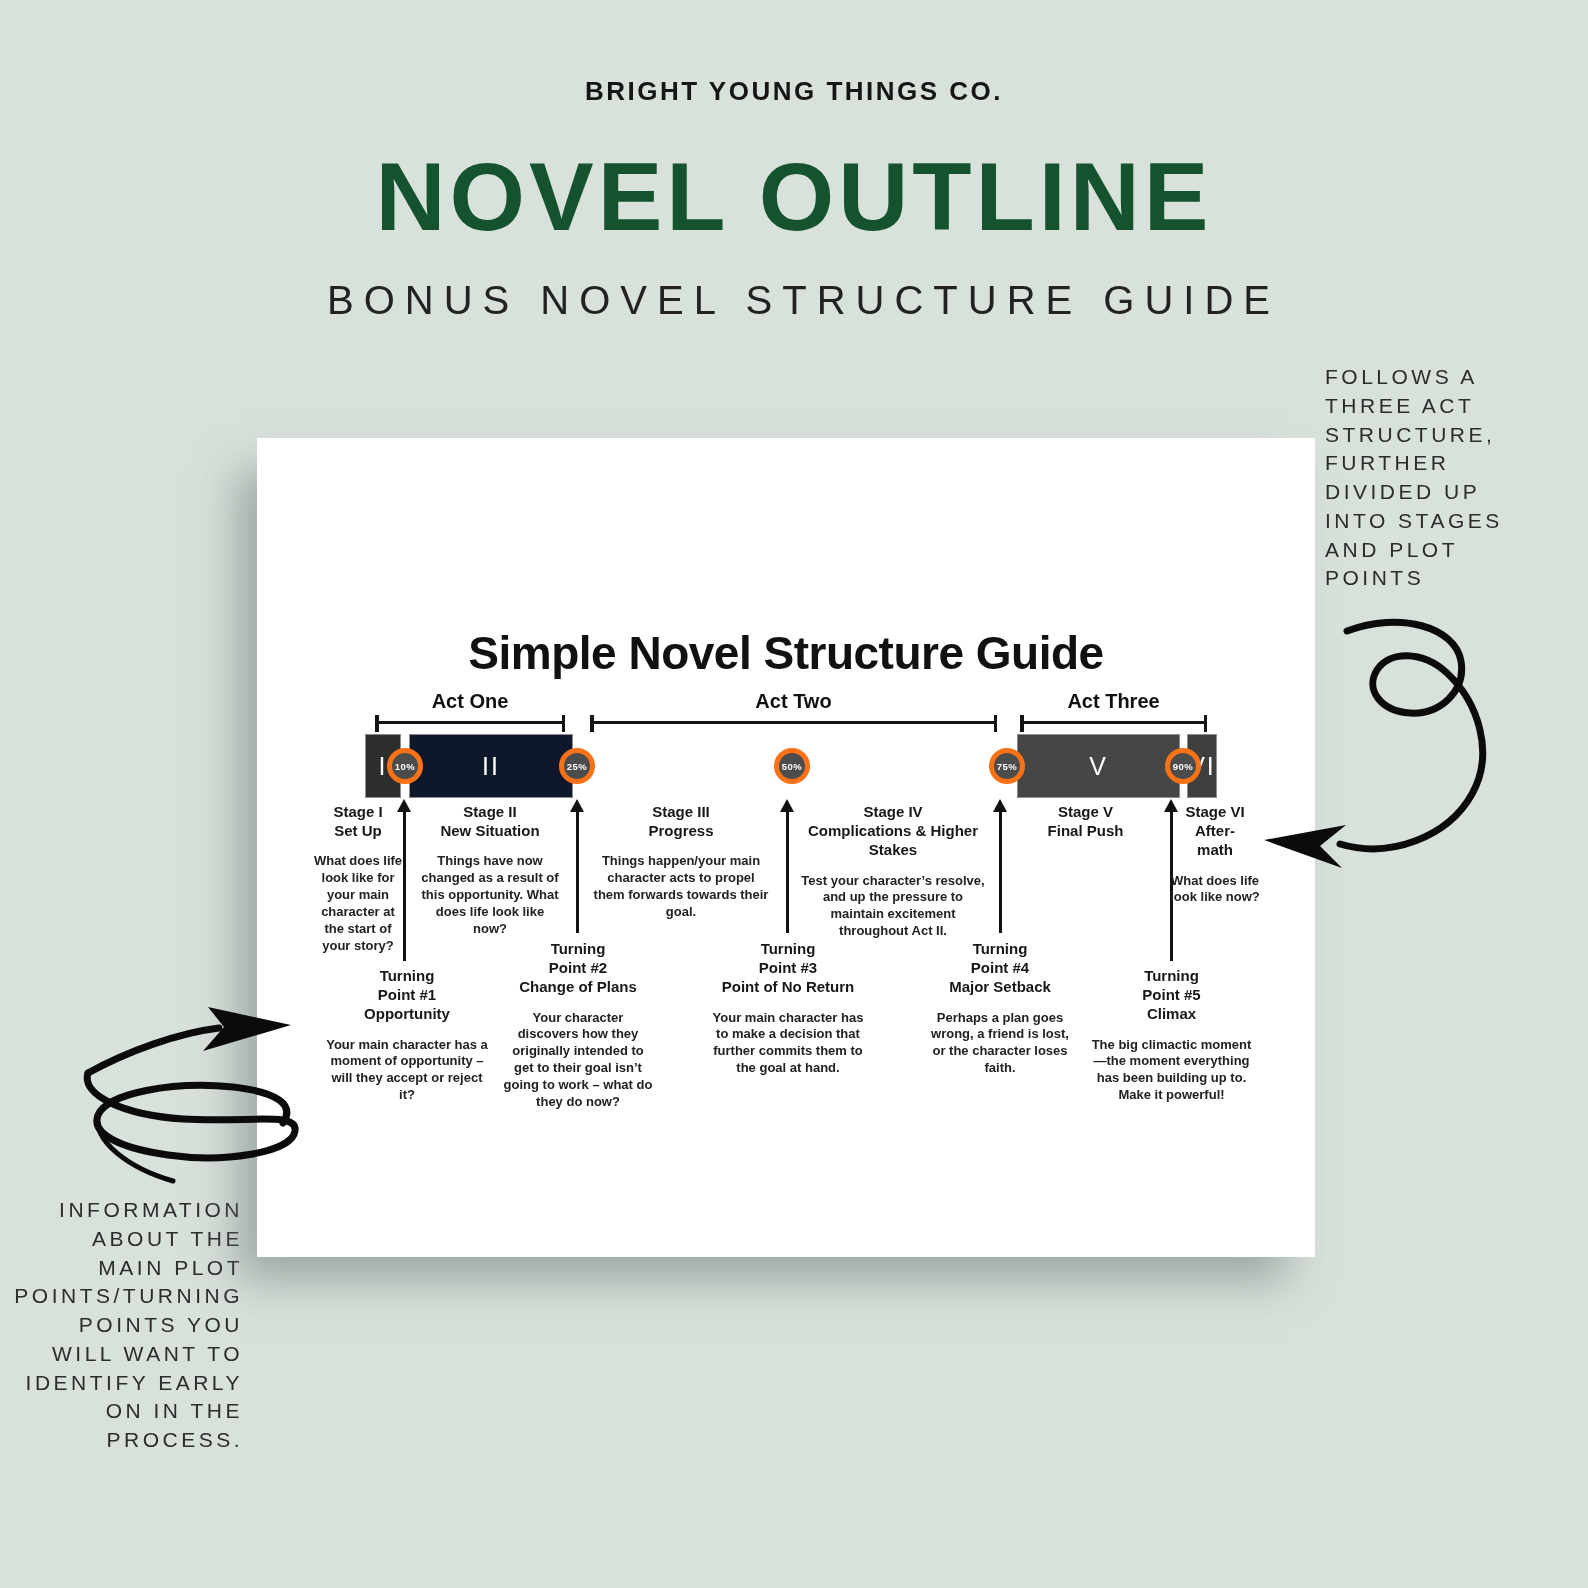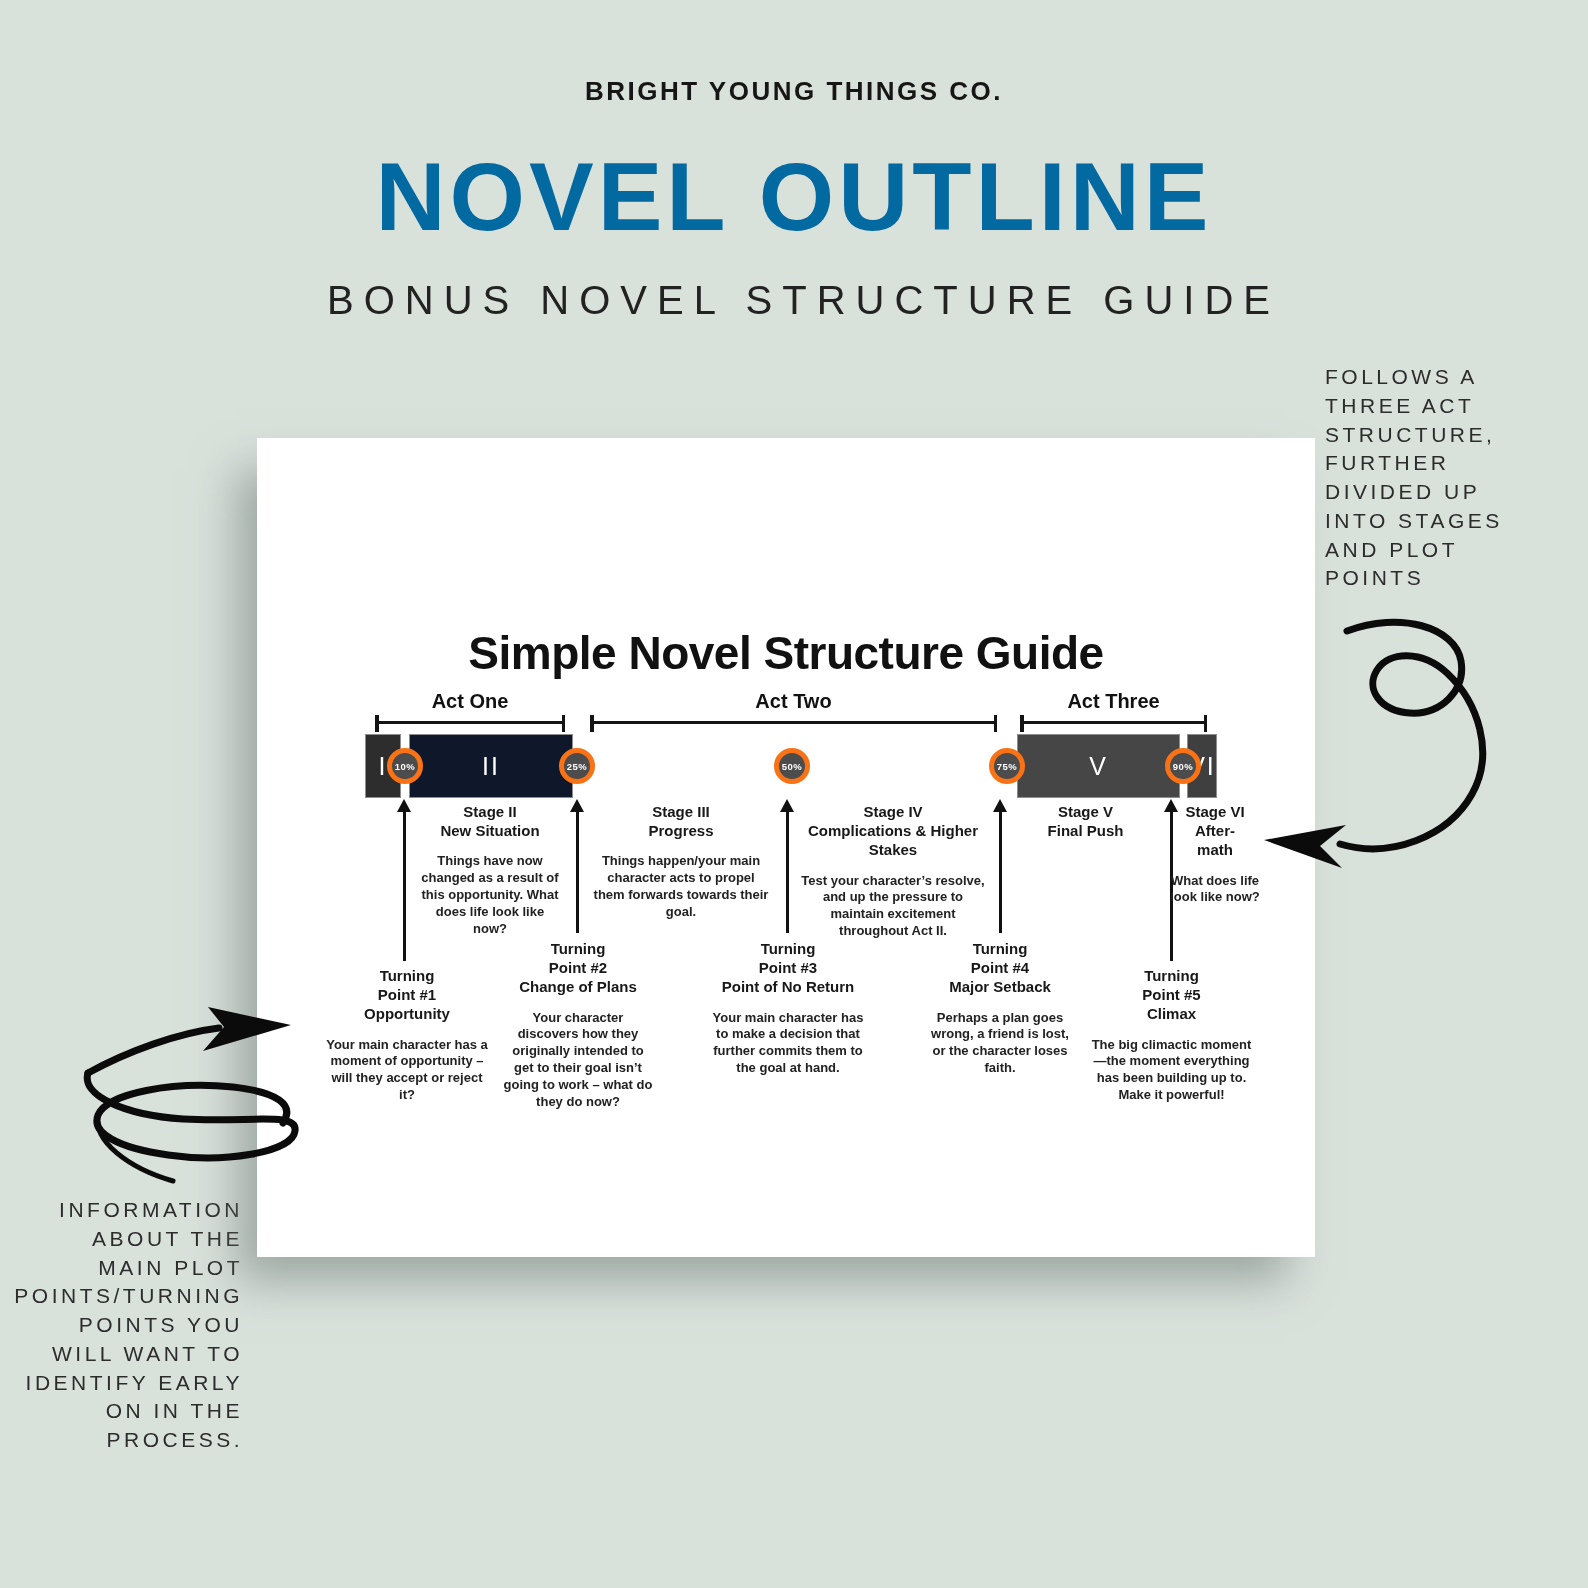--- a/index.html
+++ b/index.html
@@ -13,21 +13,21 @@
   .page{position:relative;width:1588px;height:1588px;background:#d9e1db;}
   .abs{position:absolute;}
 
   
   .brand{
     left:0;right:0;top:76px;text-align:center;
     font-size:26px;font-weight:700;letter-spacing:2.5px;color:#161616;
   }
   .big-title{
     left:0;right:0;top:146px;text-align:center;
-    font-size:97px;font-weight:800;letter-spacing:4px;color:#0369a1;line-height:1.05;
+    font-size:97px;font-weight:800;letter-spacing:4px;color:#14532d;line-height:1.05;
   }
   .sub-title{
     left:0;right:0;top:278px;text-align:center;
     font-size:40px;font-weight:300;letter-spacing:10px;color:#222;margin-left:19px;
   }
 
   
   .note{
     font-size:21px;font-weight:300;letter-spacing:3.5px;line-height:1.37;
     color:#2c2c2c;white-space:pre-line;
@@ -159,20 +159,25 @@
           <span>90%</span>
         </div>
     </div>
 
     <div class="abs up-arrow" style="left:146px;top:372px;height:151px;"></div>
     <div class="abs up-arrow" style="left:319px;top:372px;height:123px;"></div>
     <div class="abs up-arrow" style="left:529px;top:372px;height:123px;"></div>
     <div class="abs up-arrow" style="left:742px;top:372px;height:123px;"></div>
     <div class="abs up-arrow" style="left:913px;top:372px;height:151px;"></div>
 
+    <div class="abs col" style="left:53px;top:364px;width:96px;">
+      <div class="hd">Stage I</div>
+      <div class="hd">Set Up</div>
+      <div class="ds">What does life look like for your main character at the start of your story?</div>
+    </div>
     <div class="abs col" style="left:163px;top:364px;width:140px;">
       <div class="hd">Stage II</div>
       <div class="hd">New Situation</div>
       <div class="ds">Things have now changed as a result of this opportunity. What does life look like now?</div>
     </div>
     <div class="abs col" style="left:538px;top:364px;width:196px;">
       <div class="hd">Stage IV</div>
       <div class="hd">Complications &amp; Higher Stakes</div>
       <div class="ds">Test your character’s resolve, and up the pressure to maintain excitement throughout Act II.</div>
     </div>

